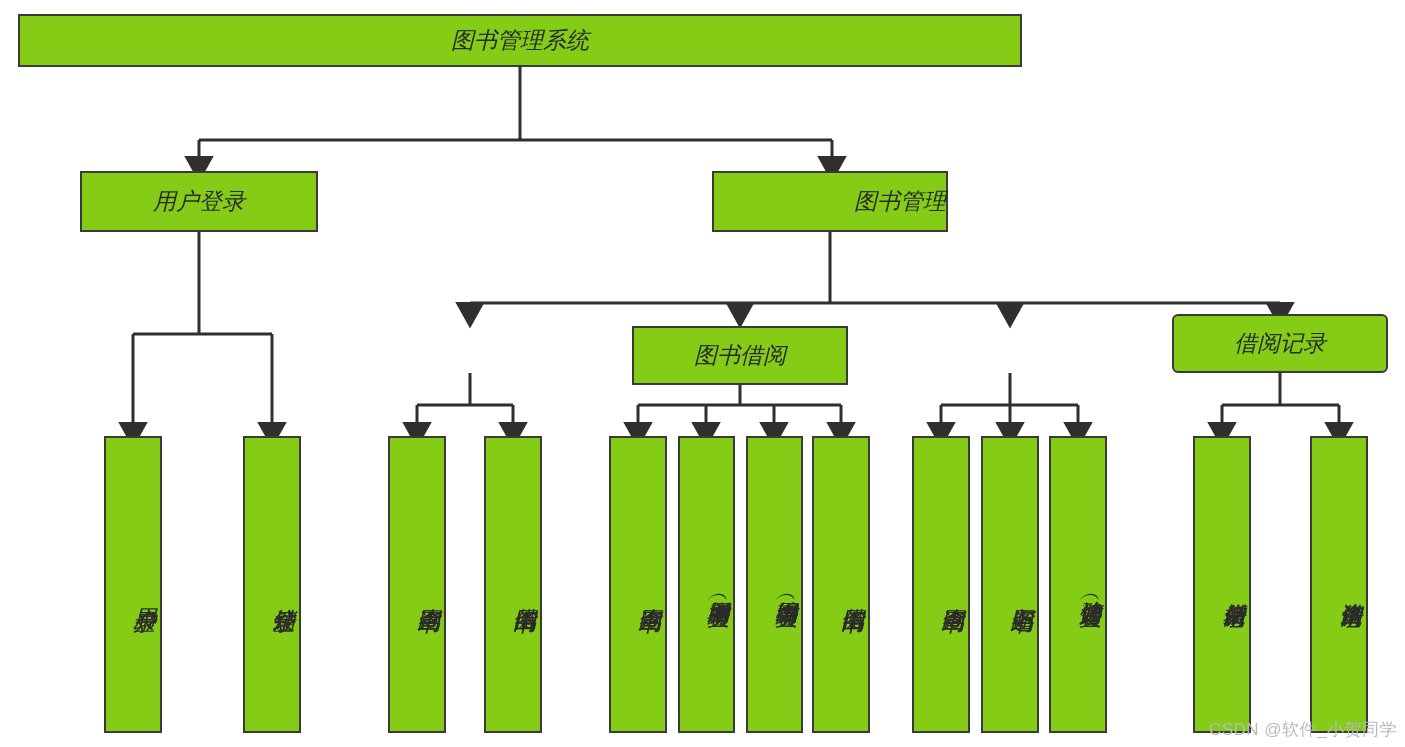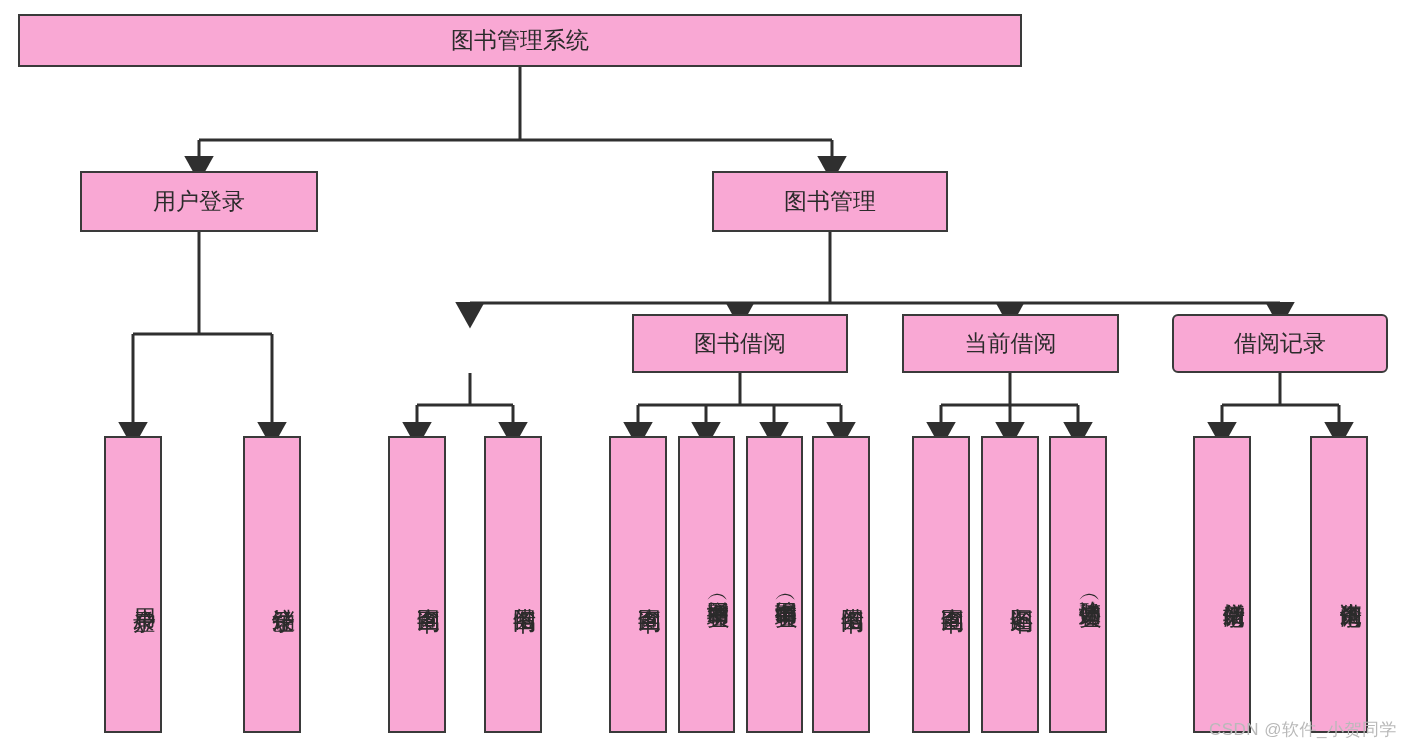--- a/index.html
+++ b/index.html
@@ -21,27 +21,28 @@
     position: absolute;
     left: 0;
     top: 0;
     width: 1405px;
     height: 747px;
   }
   .node {
     position: absolute;
     box-sizing: border-box;
     border: 2.5px solid #3a3a3a;
-    background: #f9a8d4;
+    background: #84cc16;
     color: #2b2b2b;
     display: flex;
     align-items: center;
     justify-content: center;
     text-align: center;
     line-height: 1.32;
+    font-style: italic;
   }
   .node.h {
     font-size: 23px;
   }
   .node.v {
     writing-mode: vertical-rl;
     text-orientation: upright;
     font-size: 23px;
     align-items: flex-start;
     justify-content: center;
@@ -145,29 +146,26 @@
     </g>
   </svg>
 
   <div class="node h" style="left:18px; top:14px; width:1004px; height:53px;">
     <span>图书管理系统</span>
   </div>
 
   <div class="node h" style="left:80px; top:171px; width:238px; height:61px;">
     <span>用户登录</span>
   </div>
-  <div class="node h" style="left:712px; top:171px; width:236px; height:61px;">
+  <div class="node h" style="left:712px; top:171px; width:236px; height:61px;justify-content:flex-end;">
     <span>图书管理</span>
   </div>
 
-  <div class="node h" style="left:632px; top:314px; width:216px; height:59px;">
+  <div class="node h" style="left:632px; top:326px; width:216px; height:59px;">
     <span>图书借阅</span>
-  </div>
-  <div class="node h" style="left:902px; top:314px; width:217px; height:59px;">
-    <span>当前借阅</span>
   </div>
   <div class="node h" style="left:1172px; top:314px; width:216px; height:59px;border-radius:6px;">
     <span>借阅记录</span>
   </div>
 
   <div class="node v" style="left:104px; top:436px; width:58px; height:297px;">
     <span>用户登录</span>
   </div>
   <div class="node v" style="left:243px; top:436px; width:58px; height:297px;">
     <span>注销登录</span>

